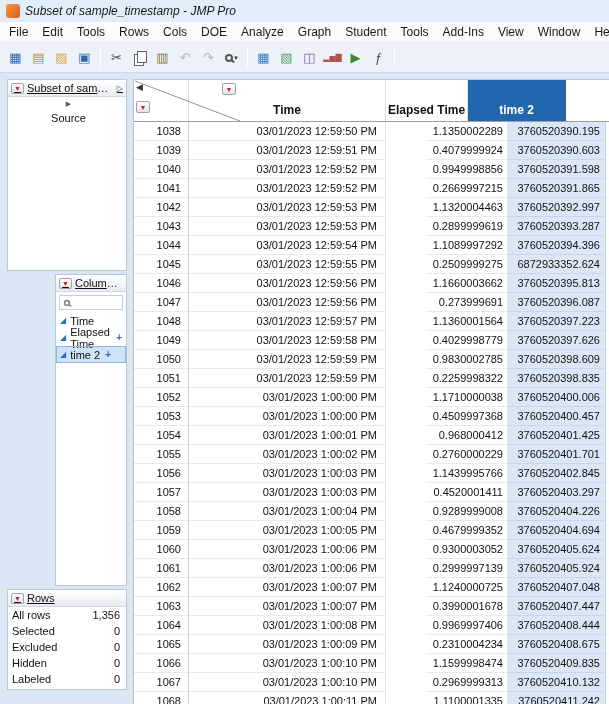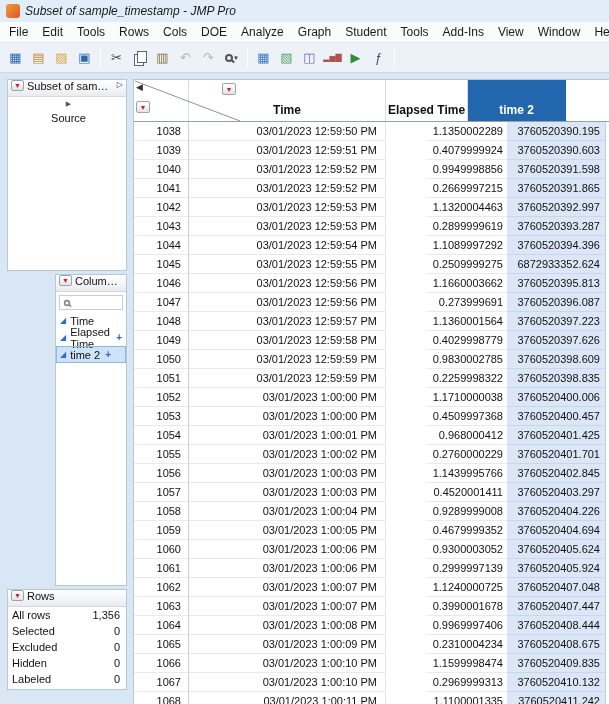--- a/index.html
+++ b/index.html
@@ -24,21 +24,21 @@
   .mag::after { content:""; position:absolute; width:5px; height:2px; background:#555; right:-4px; bottom:-2px; transform:rotate(45deg); border-radius:1px; }
   .ic-copy { position:relative; width:12px; height:13px; display:inline-block; }
   .ic-copy::before,.ic-copy::after { content:""; position:absolute; width:8px; height:10px; border:1px solid #5a6678; background:#fff; }
   .ic-copy::before { left:0; top:3px; } .ic-copy::after { left:3px; top:0; }
 
   .main { position:absolute; top:73px; left:0; right:0; bottom:0; }
 
   .sidebar { position:absolute; left:7px; top:6px; width:120px; bottom:14px; display:flex; flex-direction:column; gap:3px; }
   .panel { background:#fff; border:1px solid #b9c6d6; display:flex; flex-direction:column; overflow:hidden; }
   .panel-1 { height:192px; } .panel-2 { height:312px;margin-left:48px; } .panel-3 { flex:1; }
-  .panel-header { flex:0 0 17px; background:linear-gradient(#ffffff,#e9ecef); border-bottom:1px solid #d3d8de; display:flex; align-items:flex-start; gap:3px; padding:0 3px; font-size:11px; white-space:nowrap; }
+  .panel-header { flex:0 0 17px; background:linear-gradient(#ffffff,#e9ecef); border-bottom:1px solid #d3d8de; display:flex; align-items:center; gap:3px; padding:0 3px; font-size:11px; white-space:nowrap;text-decoration:underline; }
   .panel-title { overflow:hidden; text-overflow:ellipsis; flex:1; }
   .rt-box { flex:0 0 auto; width:13px; height:11px; background:linear-gradient(#fff,#e4e4e4); border:1px solid #9aa4b0; border-radius:2px; display:inline-flex; align-items:center; justify-content:center; }
   .rt { color:var(--red-triangle,#cf2222); font-size:7px; line-height:1; }
   .collapse-right { font-size:8px; color:#444; flex:0 0 auto; }
   .tree-item { display:flex; align-items:center; gap:4px; padding:3px 4px 2px 7px; font-size:11px;flex-direction:column; }
   .disc { font-size:7px; color:#555; }
 
   .search-box { margin:3px 3px 2px 3px; height:15px; border:1px solid #c6cdd6; background:#fff; display:flex; align-items:center; padding:0 3px; gap:4px; }
   .search-box .mag { transform:scale(.8); border-color:#888; } .search-box .mag::after { background:#888; }
   .search-input { border:none; outline:none; flex:1; min-width:0; font-size:10px; background:transparent; font-family:"Liberation Sans",sans-serif; }

